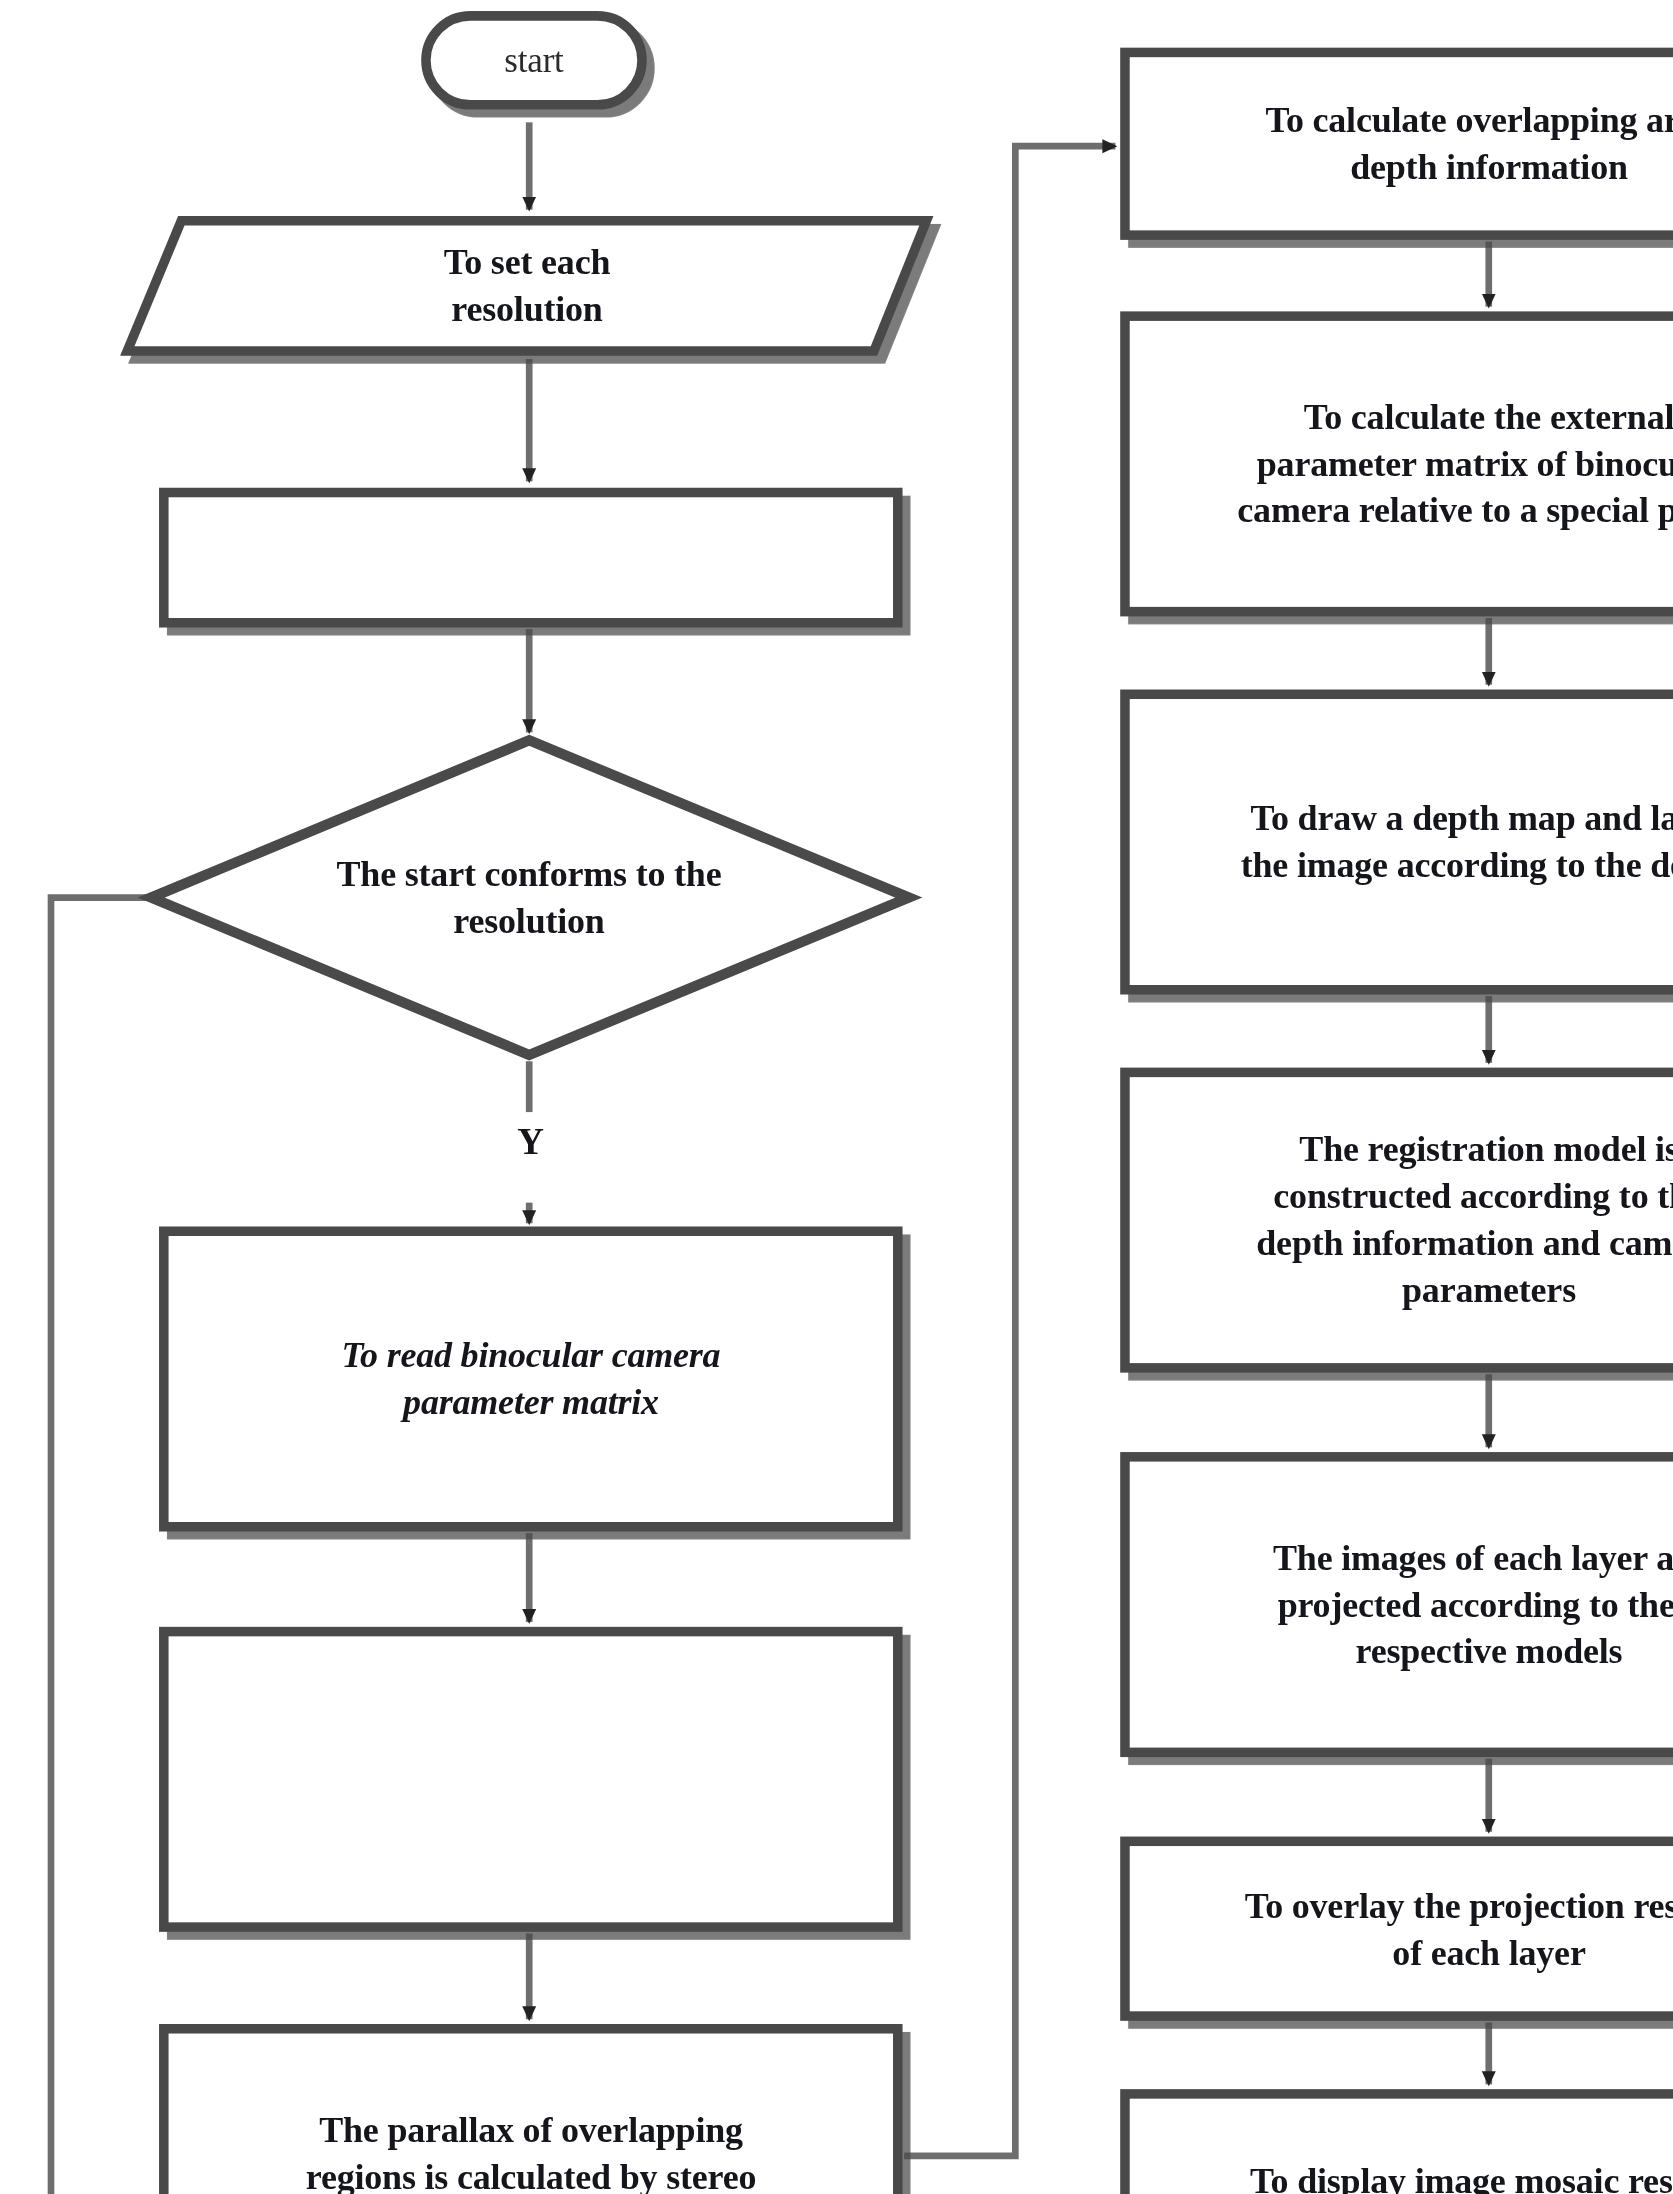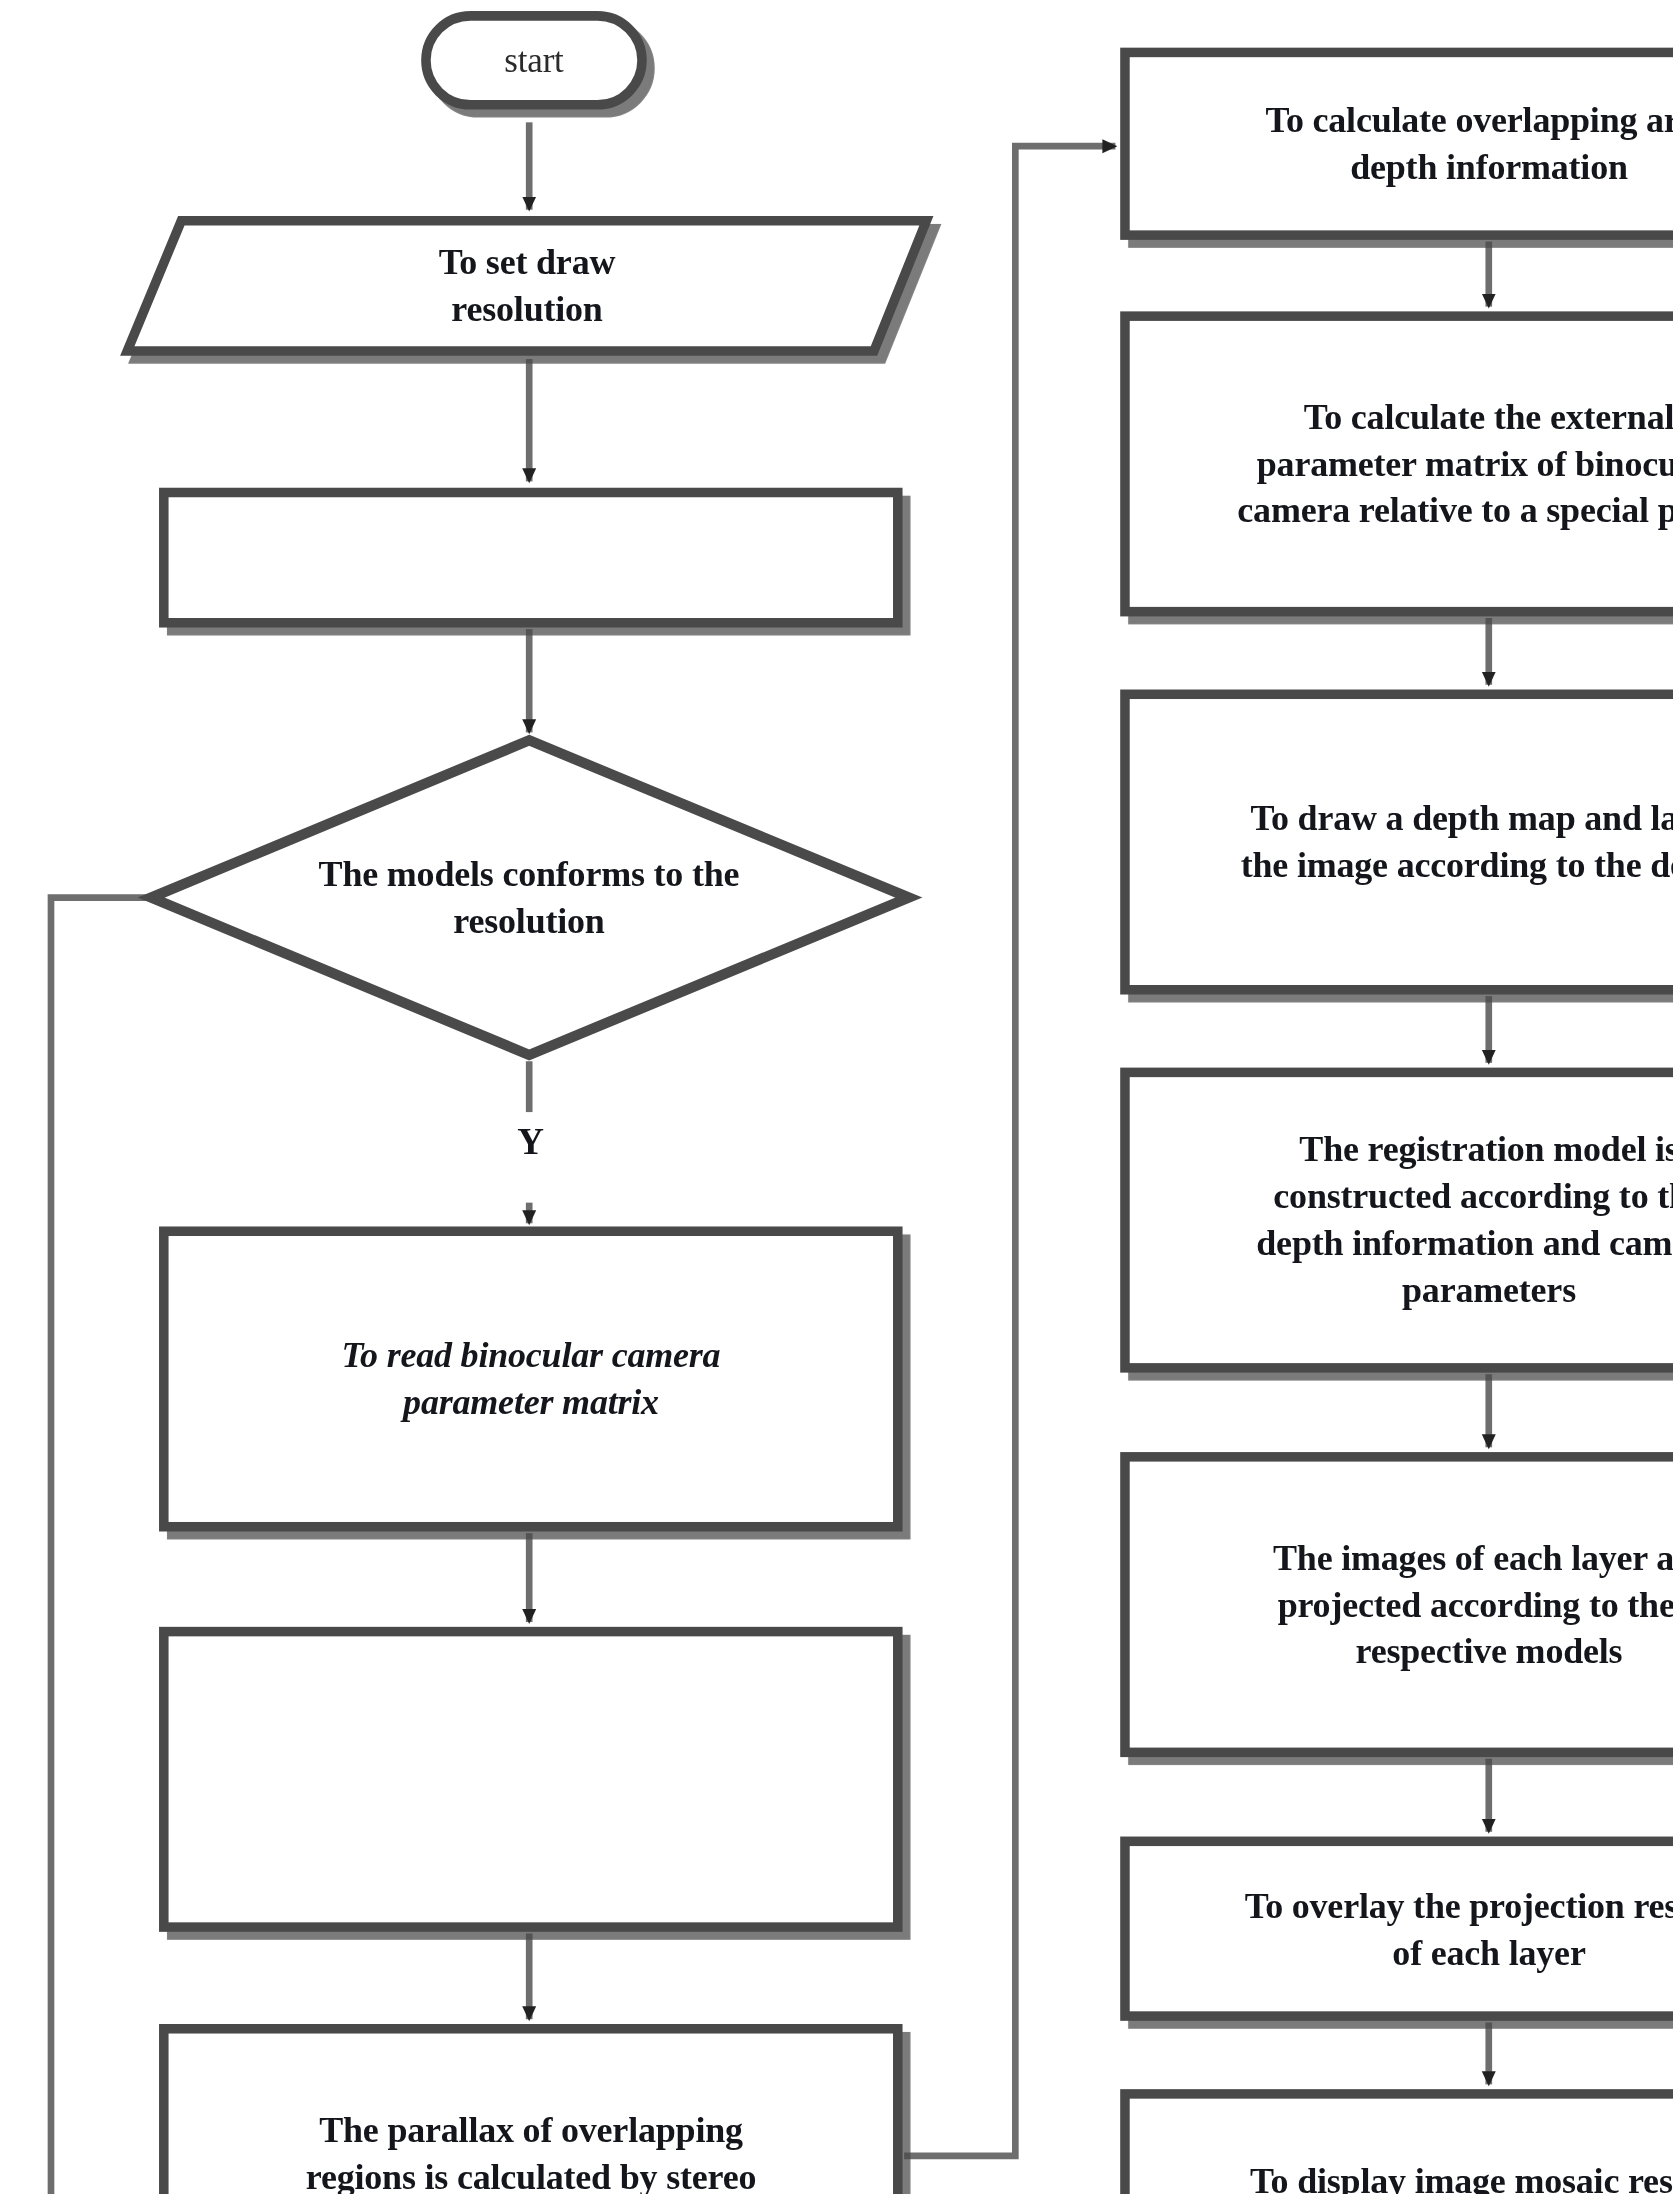--- a/index.html
+++ b/index.html
@@ -119,25 +119,25 @@
       <rect x="698" y="917" width="458" height="186" fill="#ffffff" stroke="#4a4a4a" stroke-width="6" filter="url(#shadow)"></rect>
       <rect x="698" y="1159" width="458" height="110" fill="#ffffff" stroke="#4a4a4a" stroke-width="6" filter="url(#shadow)"></rect>
       <rect x="698" y="1318" width="458" height="110" fill="#ffffff" stroke="#4a4a4a" stroke-width="6" filter="url(#shadow)"></rect>
 
       <rect x="857" y="1488" width="140" height="52" rx="26" ry="26" fill="#ffffff" stroke="#4a4a4a" stroke-width="6" filter="url(#shadow)"></rect>
     </g>
   </svg>
 
   <div class="node-label term-label" style="left: 410px; top: 16px; width: 216px; height: 89px; font-size: 35px;">start</div>
 
-  <div class="node-label proc-label" style="left: 135px; top: 221px; width: 752px; height: 130px; font-size: 36px;">To set draw
+  <div class="node-label proc-label" style="left: 135px; top: 221px; width: 752px; height: 130px; font-size: 36px;">To set each
 resolution</div>
 
 
-  <div class="node-label proc-label" style="left: 100px; top: 779px; width: 826px; height: 238px; font-size: 36px;">The models conforms to the
+  <div class="node-label proc-label" style="left: 100px; top: 779px; width: 826px; height: 238px; font-size: 36px;">The start conforms to the
 resolution</div>
 
   <div class="node-label proc-label" style="left: 148px; top: 1231px; width: 734px; height: 296px; font-size: 36px; font-style: italic;">To read binocular camera
 parameter matrix</div>
 
 
   <div class="node-label proc-label" style="left: 148px; top: 2029px; width: 734px; height: 296px; font-size: 36px;">The parallax of overlapping
 regions is calculated by stereo
 matching</div>
 

